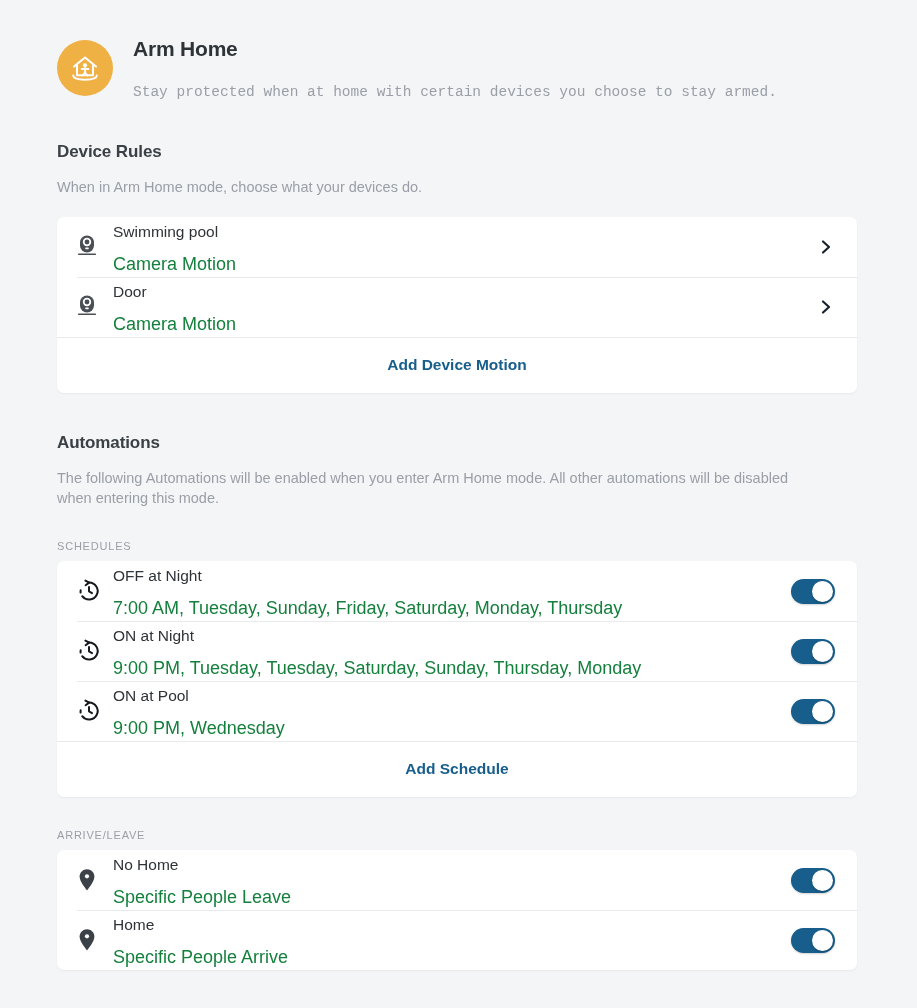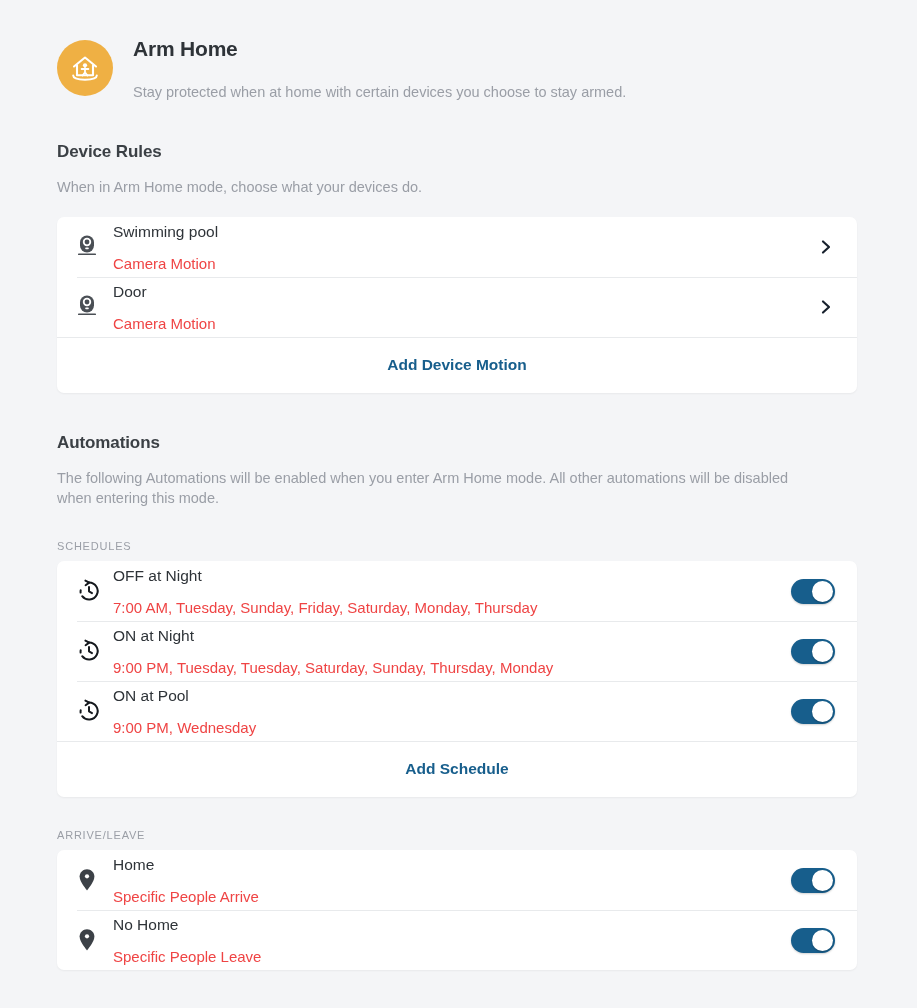--- a/index.html
+++ b/index.html
@@ -39,20 +39,21 @@
     font-weight: bold;
     color: #2e3338;
     letter-spacing: -0.2px;
     line-height: 26px;
   }
   .header-sub {
     font-size: 14.5px;
     color: #9a9ea6;
     line-height: 20px;
     margin-top: 20px;
+    font-family: Liberation Mono, monospace;
   }
 
   
   .section { padding-left: 57px; padding-right: 60px; }
   .section-title {
     font-size: 17px;
     font-weight: bold;
     color: #3b4045;
     margin-top: 40px;
     letter-spacing: -0.1px;
@@ -103,22 +104,22 @@
     flex: 0 0 36px;
     display: flex; align-items: center; justify-content: flex-start;
   }
   .row-body { flex: 1 1 auto; min-width: 0; }
   .row-title {
     font-size: 15.5px;
     color: #2e3338;
     line-height: 20px;
   }
   .row-sub {
-    font-size: 15px;
-    color: #ef4444;
+    font-size: 18px;
+    color: #15803d;
     line-height: 16px;
     margin-top: 14px;
   }
   .row-right { flex: 0 0 auto; display: flex; align-items: center; }
 
   .row-action {
     position: relative;
     height: 56px;
     display: flex; align-items: center; justify-content: center;
     color: #175e8c;
@@ -300,40 +301,40 @@
   <div class="card">
 
     <div class="row">
       <div class="row-icon">
         <svg width="20" height="26" viewBox="0 0 20 26">
           <path d="M10 2.2 C5.9 2.2 2.6 5.5 2.6 9.6 C2.6 15 10 23.4 10 23.4 C10 23.4 17.4 15 17.4 9.6 C17.4 5.5 14.1 2.2 10 2.2 Z" fill="#3c4147"></path>
           <circle cx="10" cy="9.3" r="2.1" fill="#ffffff"></circle>
         </svg>
       </div>
       <div class="row-body">
-        <div class="row-title">Home</div>
-        <div class="row-sub">Specific People Arrive</div>
+        <div class="row-title">No Home</div>
+        <div class="row-sub">Specific People Leave</div>
       </div>
       <div class="row-right">
         <div class="toggle">
             <div class="knob"></div>
           </div>
       </div>
     </div>
 
     <div class="row">
       <div class="row-icon">
         <svg width="20" height="26" viewBox="0 0 20 26">
           <path d="M10 2.2 C5.9 2.2 2.6 5.5 2.6 9.6 C2.6 15 10 23.4 10 23.4 C10 23.4 17.4 15 17.4 9.6 C17.4 5.5 14.1 2.2 10 2.2 Z" fill="#3c4147"></path>
           <circle cx="10" cy="9.3" r="2.1" fill="#ffffff"></circle>
         </svg>
       </div>
       <div class="row-body">
-        <div class="row-title">No Home</div>
-        <div class="row-sub">Specific People Leave</div>
+        <div class="row-title">Home</div>
+        <div class="row-sub">Specific People Arrive</div>
       </div>
       <div class="row-right">
         <div class="toggle">
             <div class="knob"></div>
           </div>
       </div>
     </div>
 
   </div>
 

